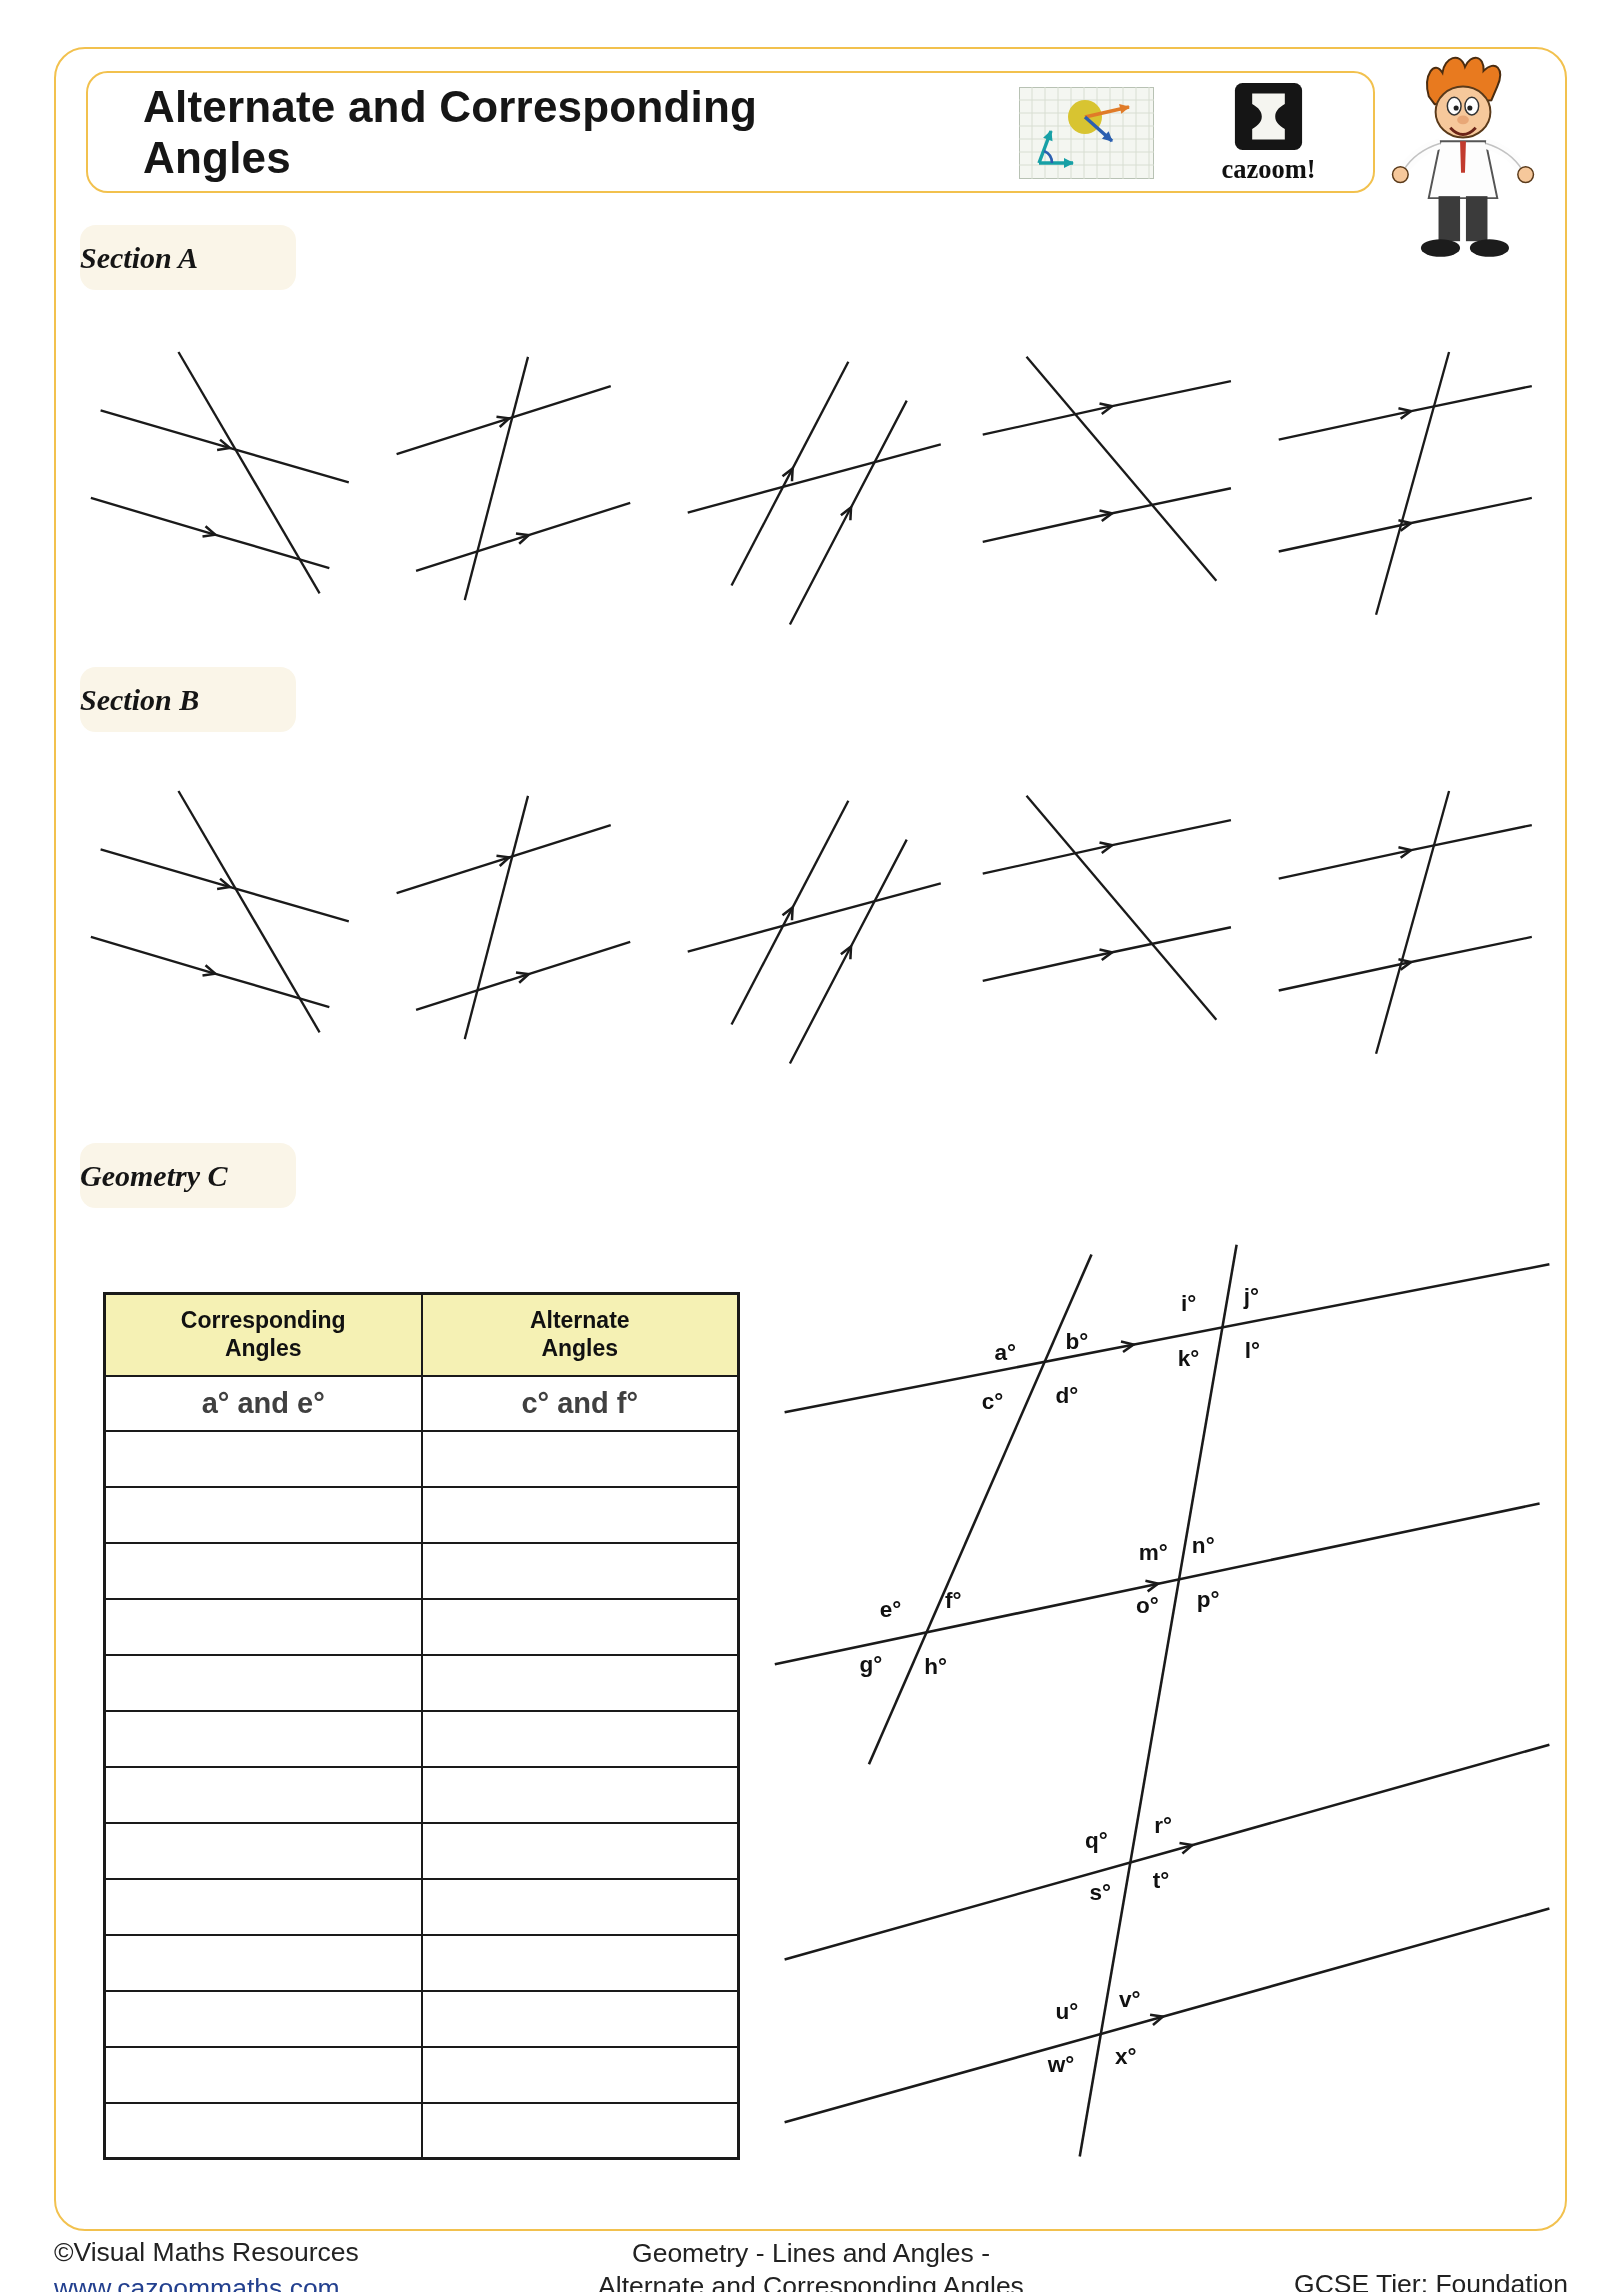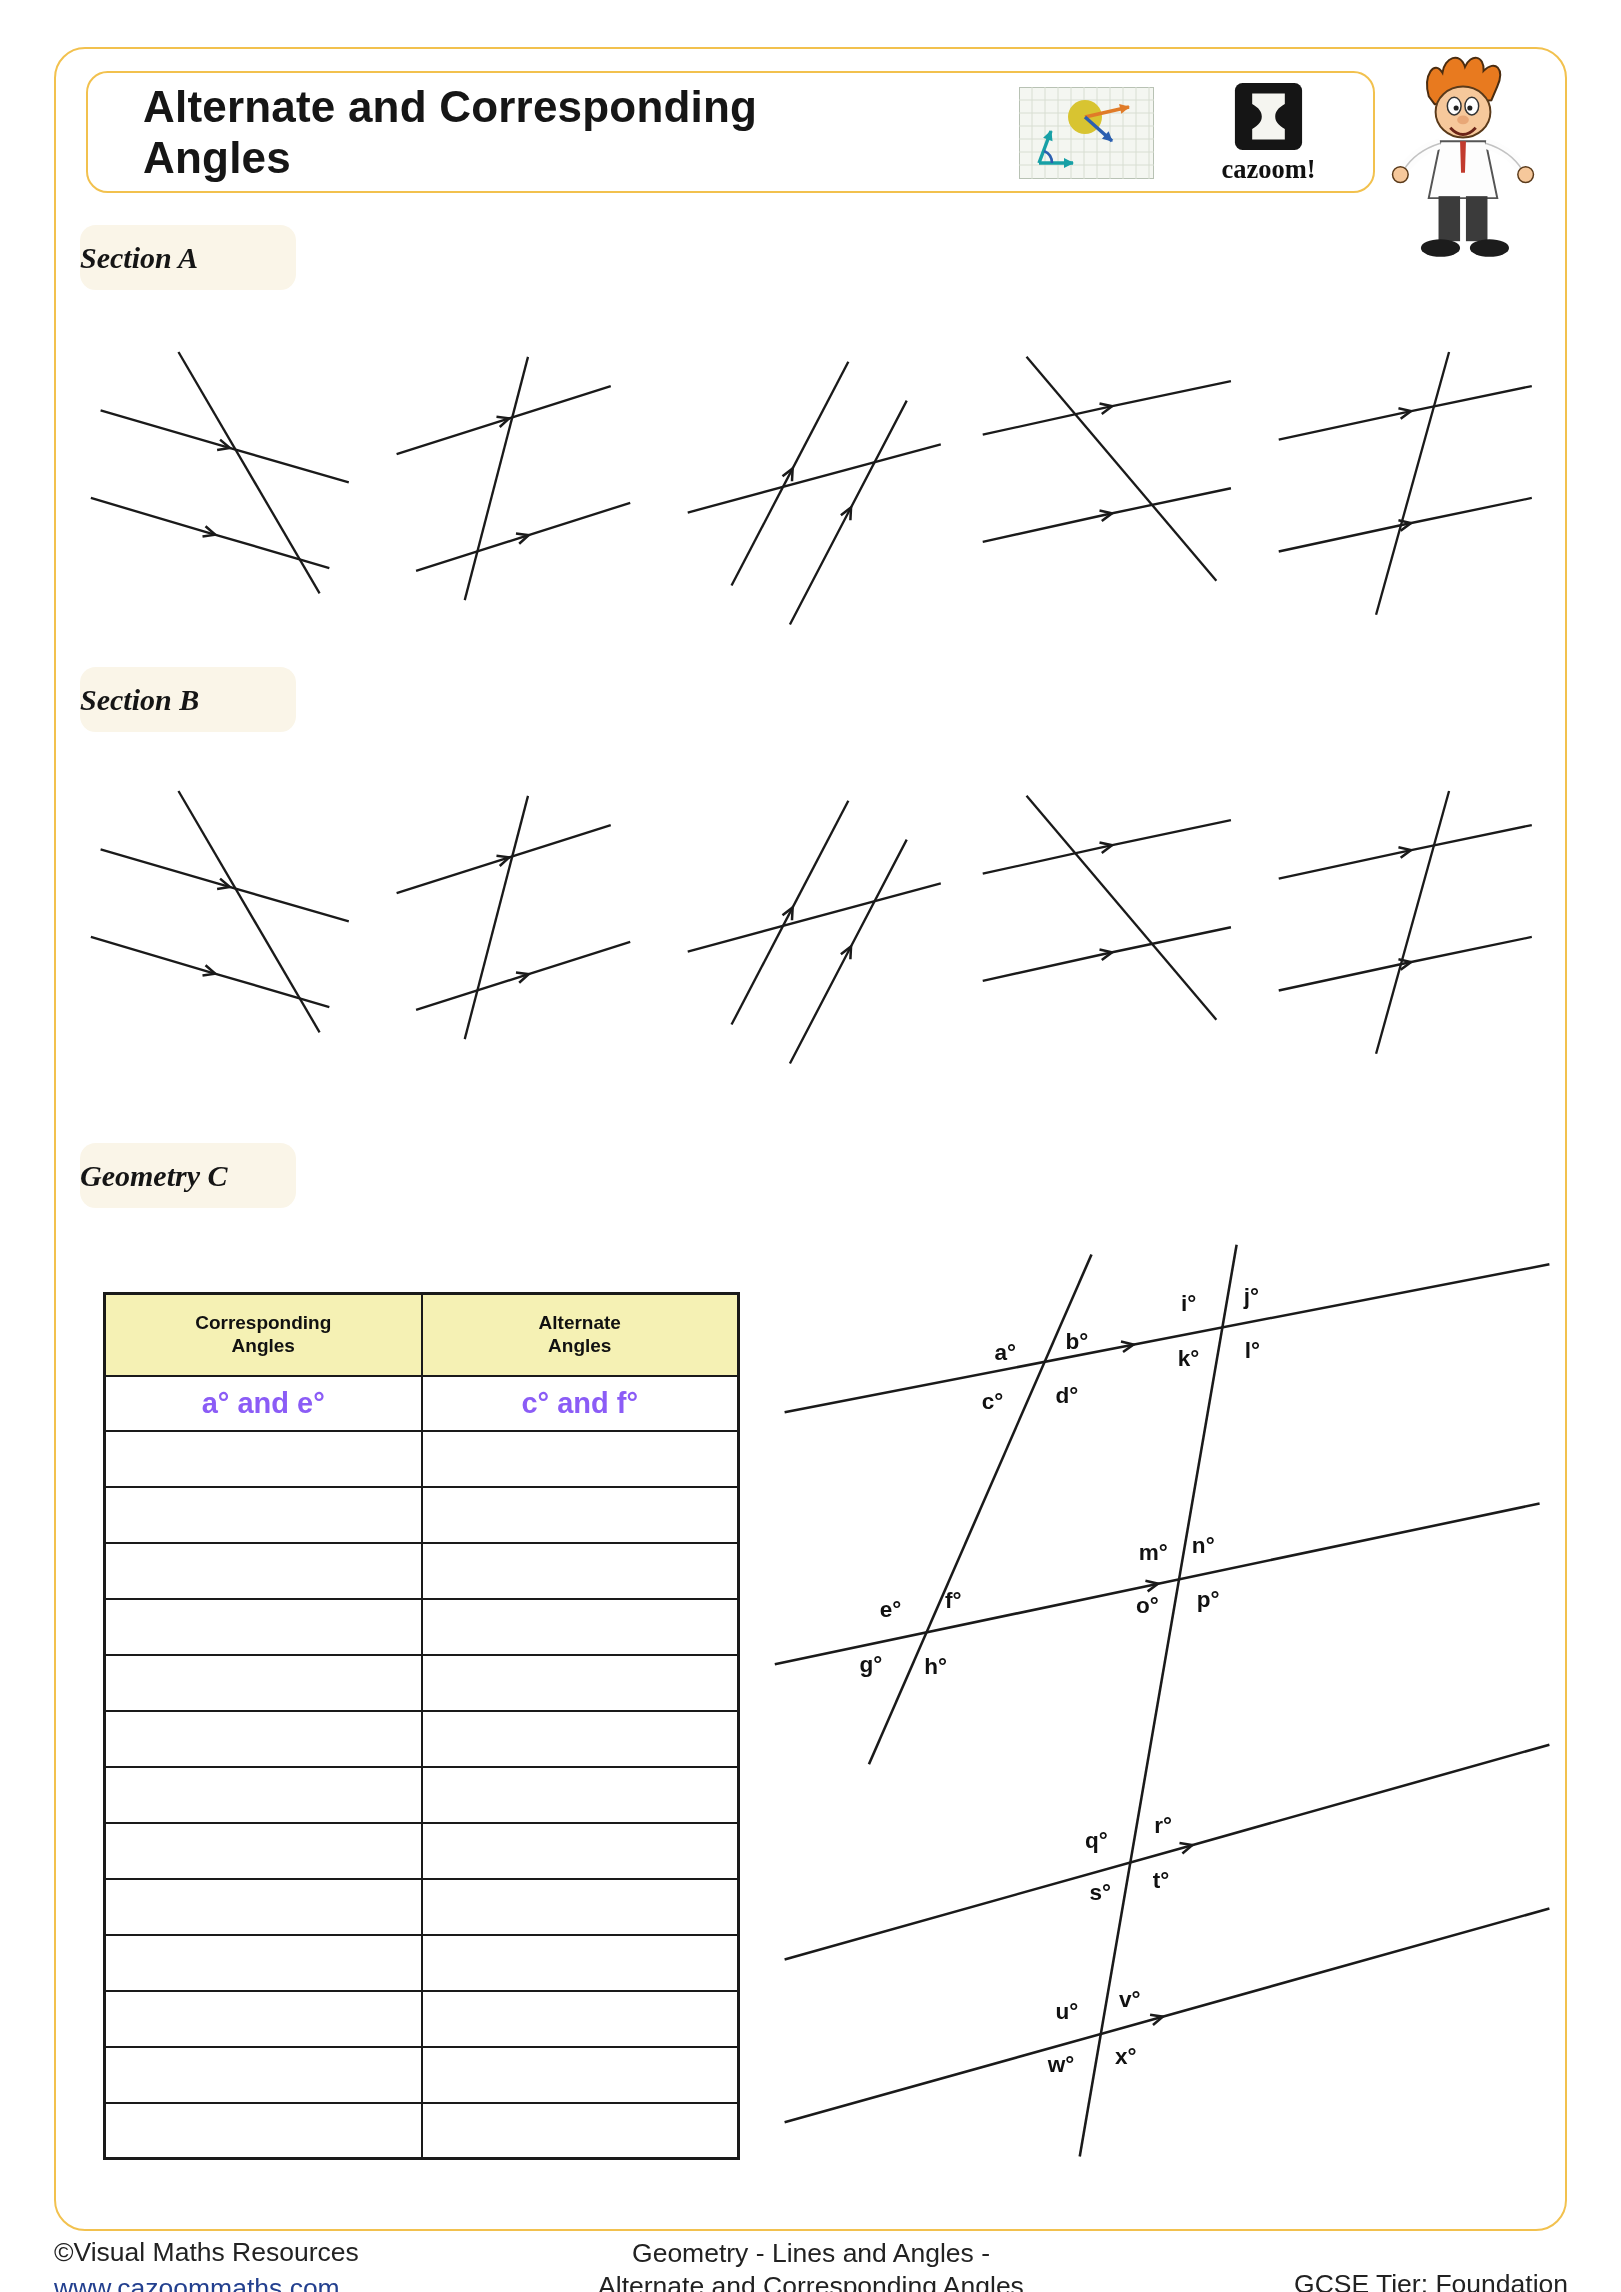--- a/index.html
+++ b/index.html
@@ -43,25 +43,25 @@
   .mini { width:292px; height:333px; display:block; }
   .ln { stroke:#1a1a1a; stroke-width:2.4; fill:none; }
 
   .angle-table {
     position:absolute; left:103px; top:1292px; width:637px;
     border-collapse:collapse; border:3.9px solid #1a1a1a; table-layout:fixed;
     background:#fff;
   }
   .angle-table th {
     background:#F5F1B4; border:2px solid #1a1a1a; height:82px;
-    font-size:19px; font-weight:bold; line-height:1.2; text-align:center; color:#111;
+    font-size:23px; font-weight:bold; line-height:1.2; text-align:center; color:#111;
   }
   .angle-table td {
     border:2px solid #1a1a1a; height:55px; text-align:center;
-    font-size:29px; font-weight:bold; color:#8b5cf6;
+    font-size:29px; font-weight:bold; color:#404040;
   }
   .angle-table tr.empty td { height:56px; }
 
   .c-diagram { position:absolute; left:765px; top:1225px; width:804px; height:961px; }
   .c-lines { stroke:#1a1a1a; stroke-width:2.6; fill:none; }
   .lbl text {
     font-family:"Liberation Sans", sans-serif; font-size:23px; font-weight:bold;
     fill:#111; text-anchor:middle;
   }
 

